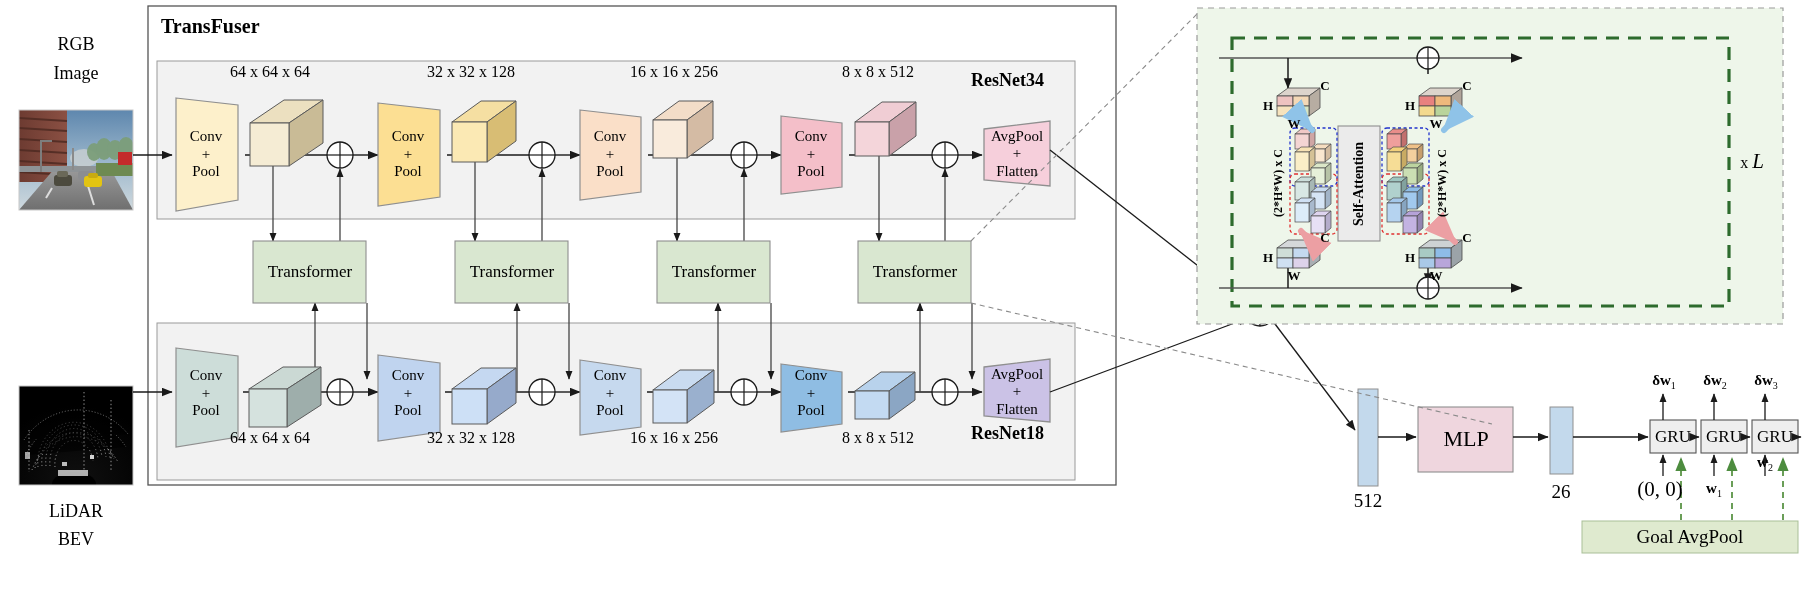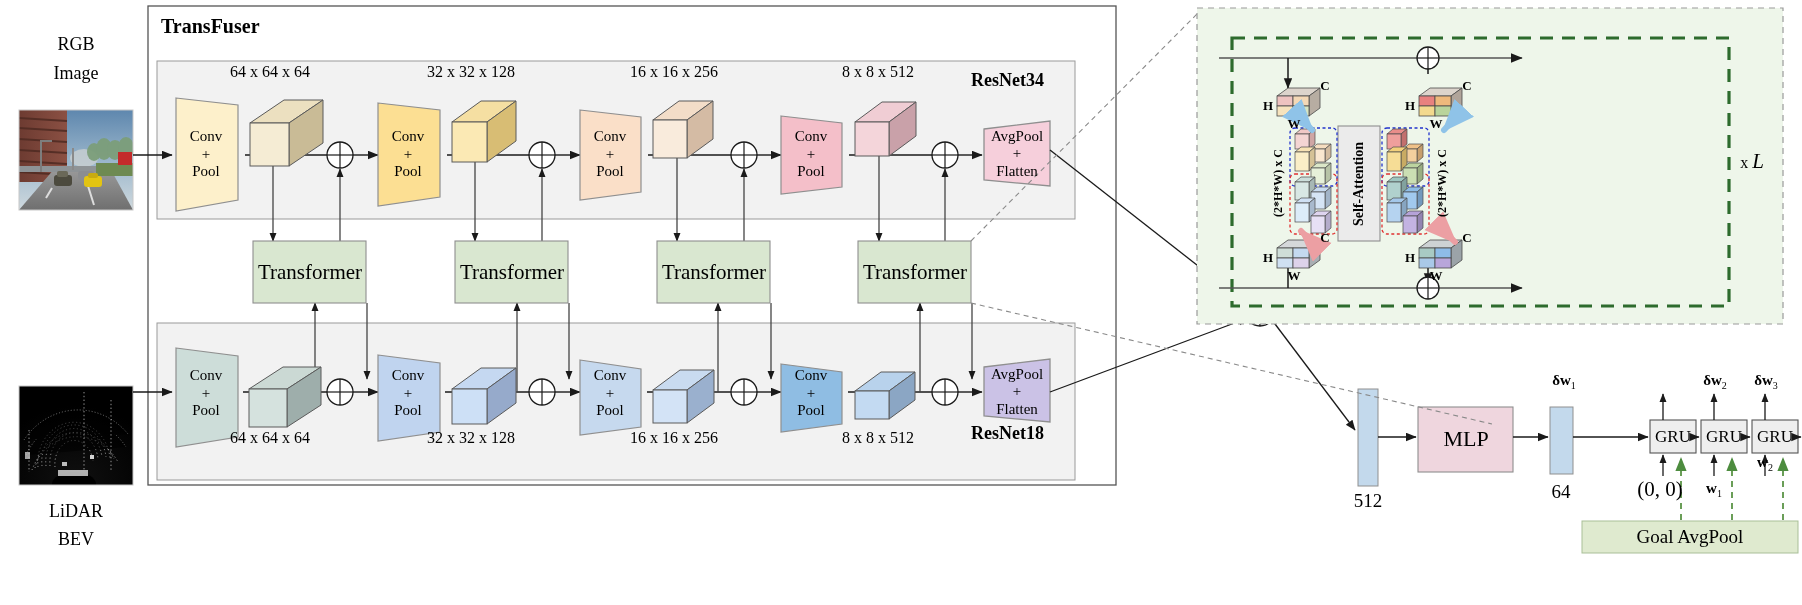--- a/index.html
+++ b/index.html
@@ -23,21 +23,21 @@
     text-align:center; line-height:1.18; font-size:15px; z-index:5;
     pointer-events:none;
   }
   .pool-label {
     position:absolute; transform:translate(-50%,-50%);
     text-align:center; line-height:1.15; font-size:15px; z-index:5;
     pointer-events:none;
   }
   .tf-label {
     position:absolute; transform:translate(-50%,-50%);
-    text-align:center; font-size:21px; z-index:5; pointer-events:none;
+    text-align:center; font-size:17px; z-index:5; pointer-events:none;
   }
   .dim-label { font-size:16px; }
   .big-label { font-size:18px; }
   .gru-label { position:absolute; transform:translate(-50%,-50%); font-size:17px; z-index:6; }
 </style>
 </head>
 <body>
 
 <div class="stage">
 
@@ -623,27 +623,27 @@
     <div>Flatten</div>
   </div>
 
   <div class="tf-label" style="left:310px; top:272px;">Transformer</div>
   <div class="tf-label" style="left:512px; top:272px;">Transformer</div>
   <div class="tf-label" style="left:714px; top:272px;">Transformer</div>
   <div class="tf-label" style="left:915px; top:272px;">Transformer</div>
 
   <div class="txt ctr" style="left:1368px; top:501px; font-size:19px;">512</div>
   <div class="txt ctr" style="left:1466px; top:439px; font-size:22px;">MLP</div>
-  <div class="txt ctr" style="left:1561px; top:492px; font-size:19px;">64</div>
+  <div class="txt ctr" style="left:1561px; top:492px; font-size:19px;">26</div>
 
   <div class="gru-label" style="left:1673px; top:437px;">GRU</div>
   <div class="gru-label" style="left:1724px; top:437px;">GRU</div>
   <div class="gru-label" style="left:1775px; top:437px;">GRU</div>
 
-  <div class="txt ctr" style="left:1564px; top:381px; font-size:15px;">
+  <div class="txt ctr" style="left:1664px; top:381px; font-size:15px;">
     <span class="bold">δw</span><sub style="font-size:10px;">1</sub>
   </div>
   <div class="txt ctr" style="left:1715px; top:381px; font-size:15px;">
     <span class="bold">δw</span><sub style="font-size:10px;">2</sub>
   </div>
   <div class="txt ctr" style="left:1766px; top:381px; font-size:15px;">
     <span class="bold">δw</span><sub style="font-size:10px;">3</sub>
   </div>
 
   <div class="txt ctr" style="left:1660px; top:489px; font-size:21px;">(0, 0)</div>

